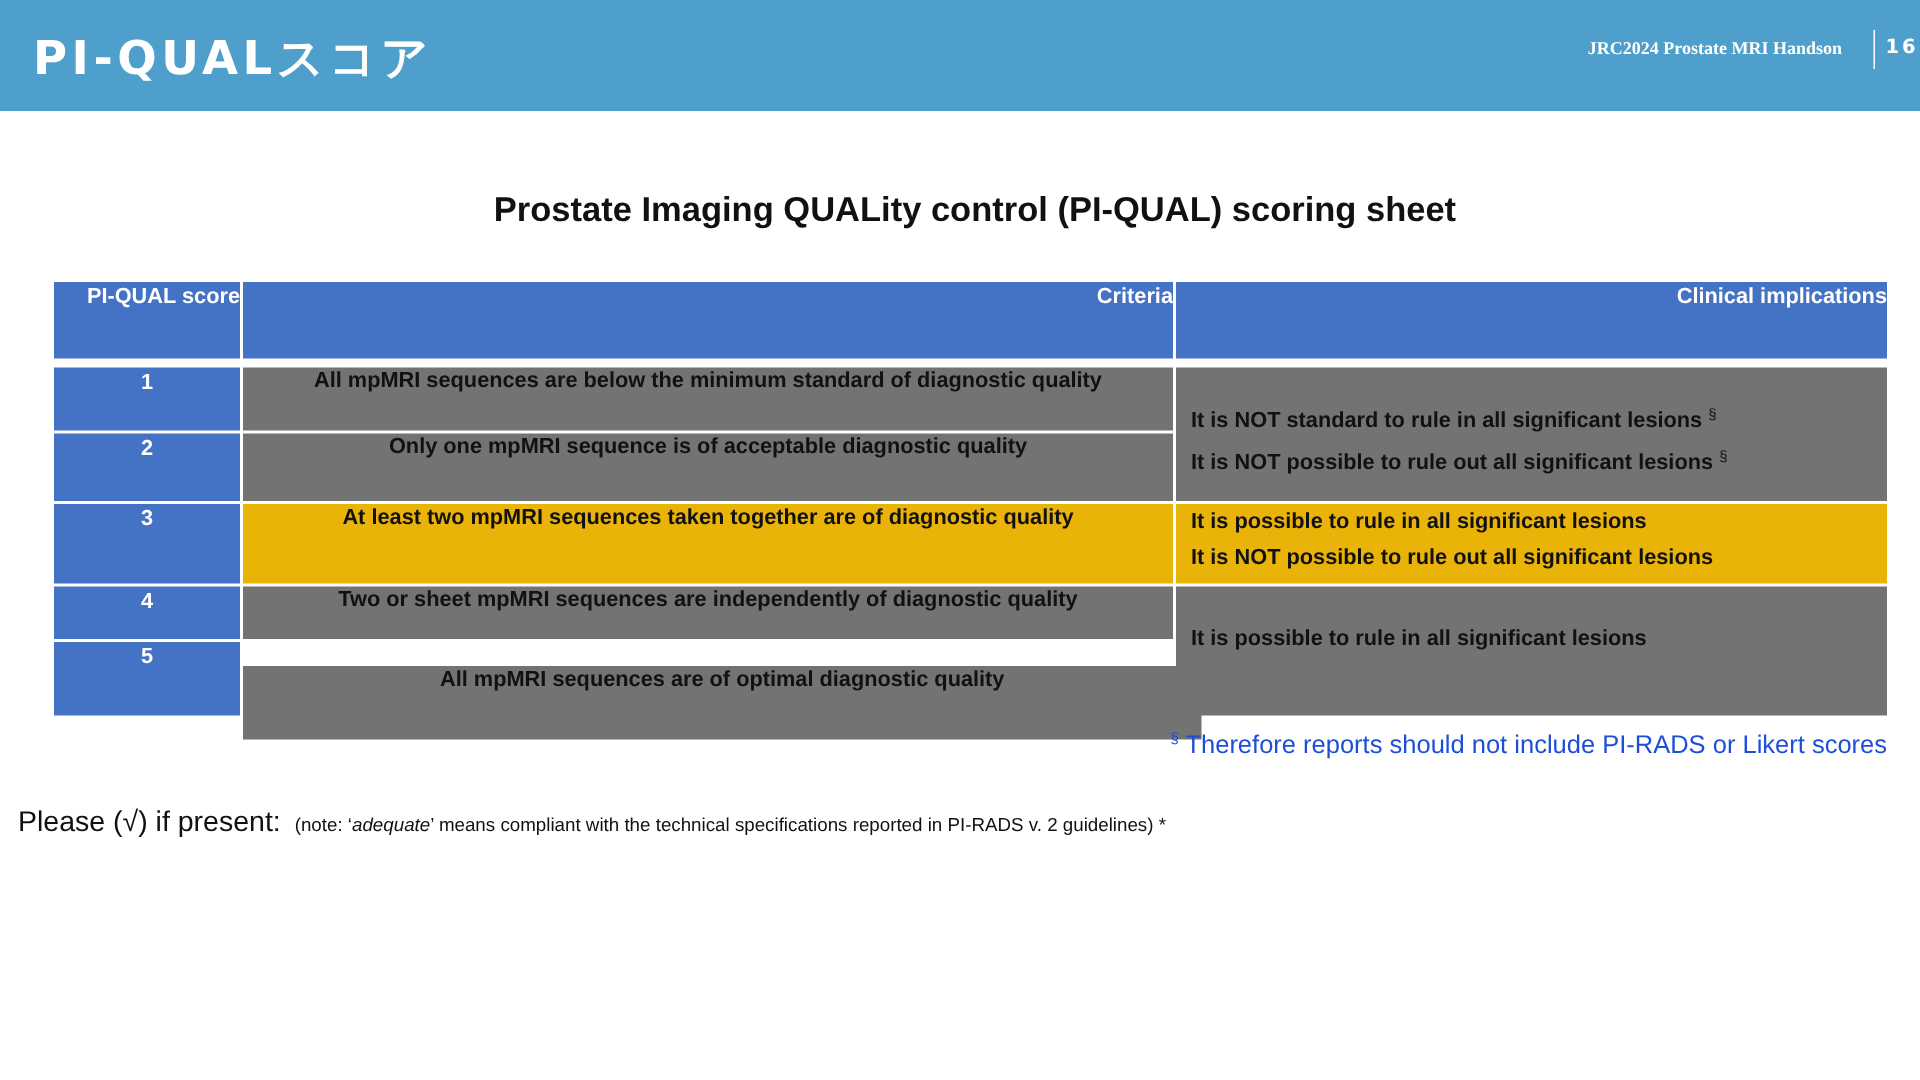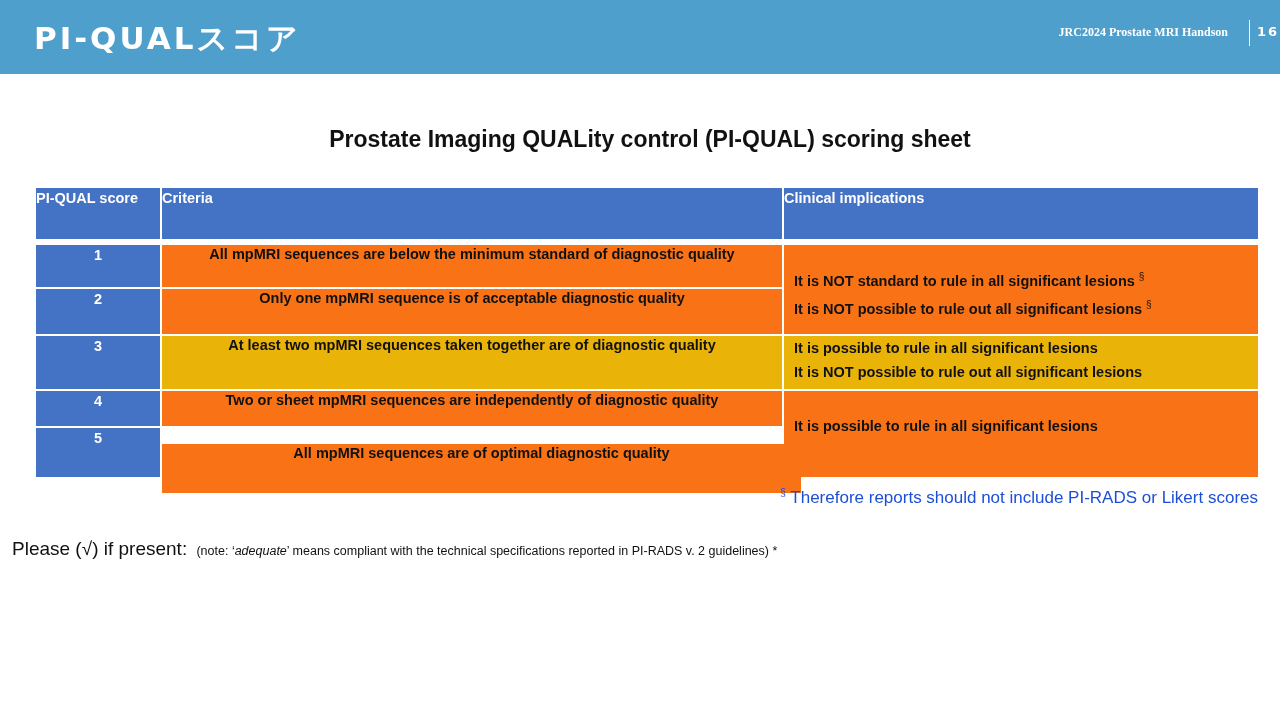--- a/index.html
+++ b/index.html
@@ -1,26 +1,26 @@
 <!DOCTYPE html>
 <html><head>
 <meta charset="utf-8">
 <style>
   * { margin:0; padding:0; box-sizing:border-box; }
   body { width:1280px; height:720px; background:#ffffff; position:relative; overflow:hidden; font-family:"Liberation Sans", sans-serif; }
   .topbar { position:absolute; left:0; top:0; width:1280px; height:74px; background:#4f9fcc; }
-  .slide-title { position:absolute; left:22px; top:18px; color:#ffffff; font-size:31px; font-weight:bold; letter-spacing:3px; font-family:"DejaVu Sans", sans-serif;margin-left:12px; }
+  .slide-title { position:absolute; left:22px; top:18px; color:#ffffff; font-size:31px; font-weight:bold; letter-spacing:3px; font-family:"DejaVu Sans", sans-serif; }
   .header-meta { position:absolute; right:52px; top:25px; color:#ffffff; font-size:12px; font-weight:bold; font-family:Liberation Serif, serif; }
   .header-sep { position:absolute; left:1249px; top:20px; width:1px; height:26px; background:#ffffff; }
   .page-num { position:absolute; left:1257px; top:24px; color:#ffffff; font-size:13px; font-weight:bold; font-family:"DejaVu Sans", sans-serif; letter-spacing:2px; }
   .sheet-title { position:absolute; left:0; width:1300px; top:126px; text-align:center; font-size:23px; font-weight:bold; color:#111; }
   .cell { position:absolute; font-weight:bold; font-size:14.5px; color:#111; }
-  .hdr { background:#4472c4; color:#fff; text-align:left; padding-top:2px; }
+  .hdr { background:#4472c4; color:#fff; text-align:right; padding-top:2px; }
   .scorecell { background:#4472c4; color:#fff; text-align:center; padding-top:2px; }
-  .dark { background:#f97316; }
+  .dark { background:#737373; }
   .light { background:#eab308; }
   .crit { text-align:center; padding-top:1px; }
   .impl { padding-left:10px; line-height:24px; }
   sup { font-size:10px; font-weight:normal; }
   .footnote { position:absolute; right:22px; top:487px; font-size:17px; color:#1d4ed8; }
   .footnote sup { font-size:10px; }
   .please { position:absolute; left:12px; top:538px; font-size:19px; color:#111; }
   .note { font-size:12.5px; margin-left:4px; }
 </style>
 </head>

